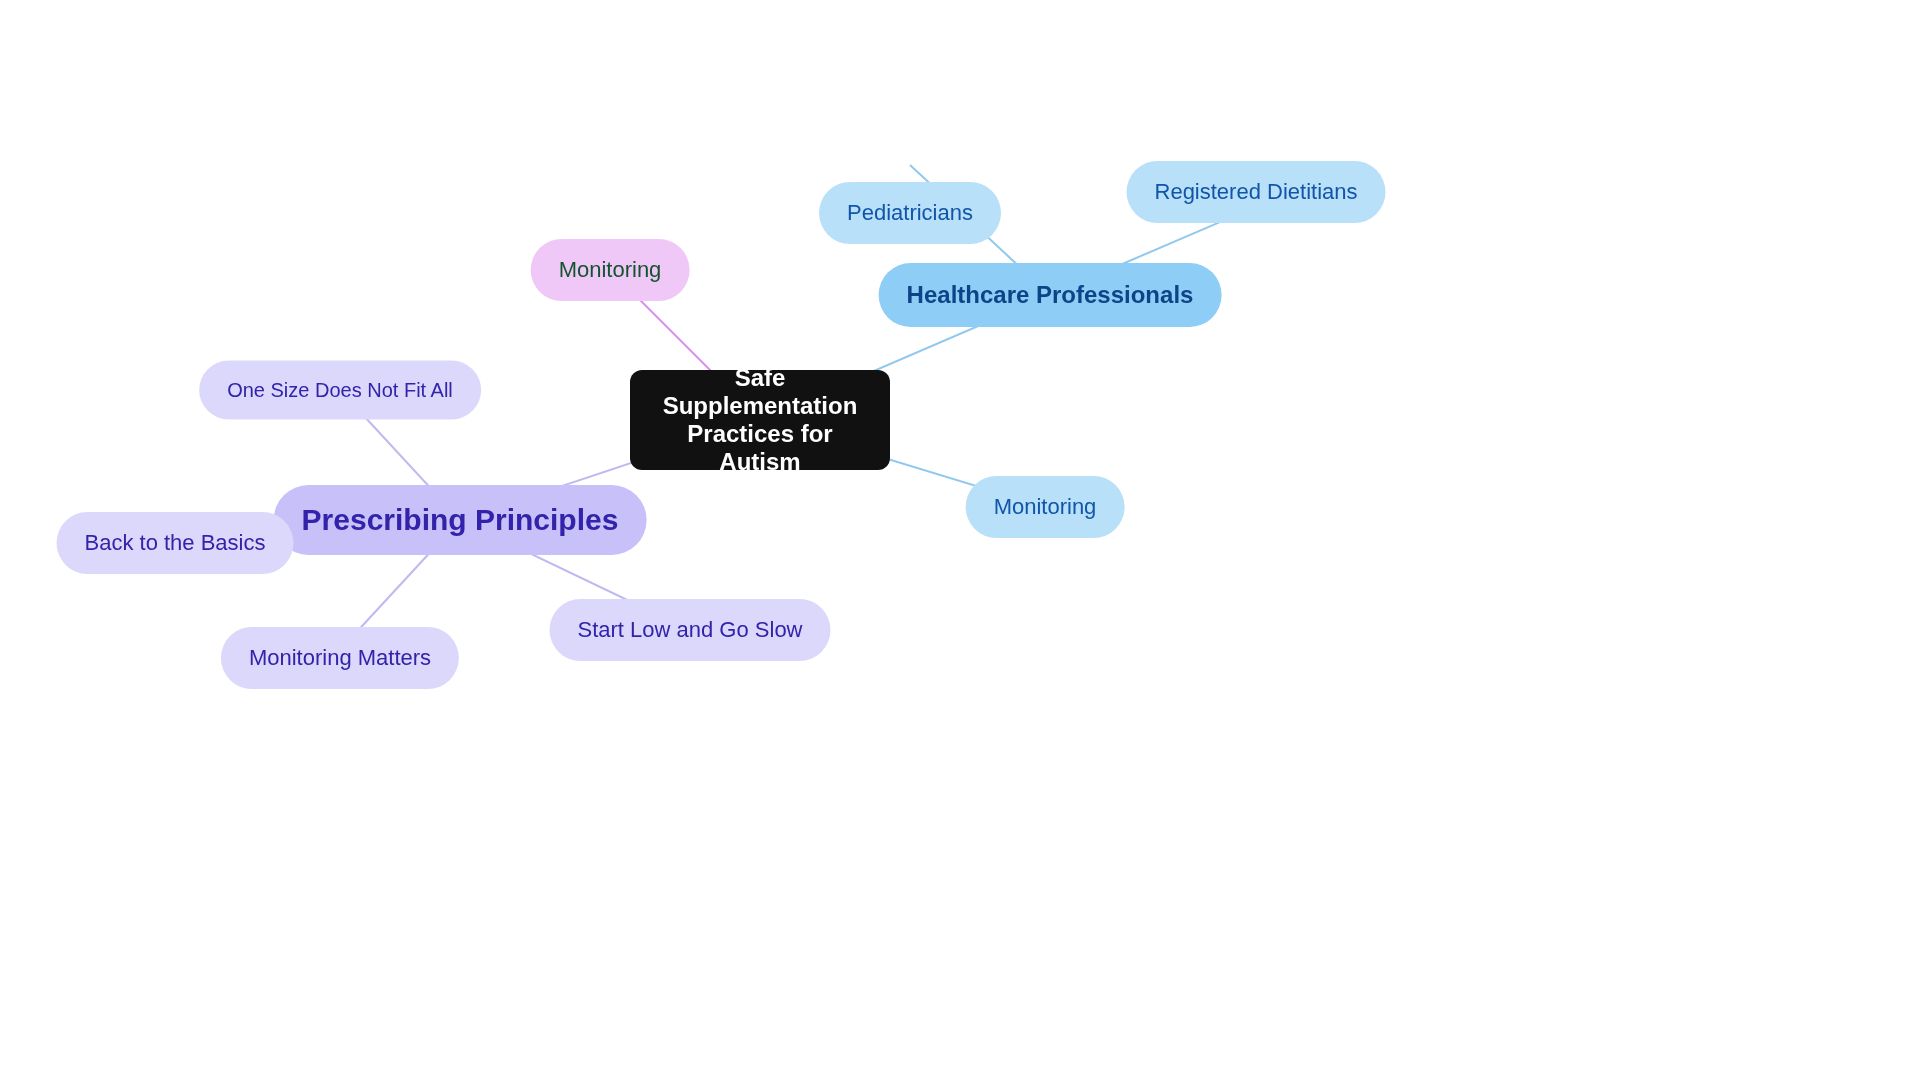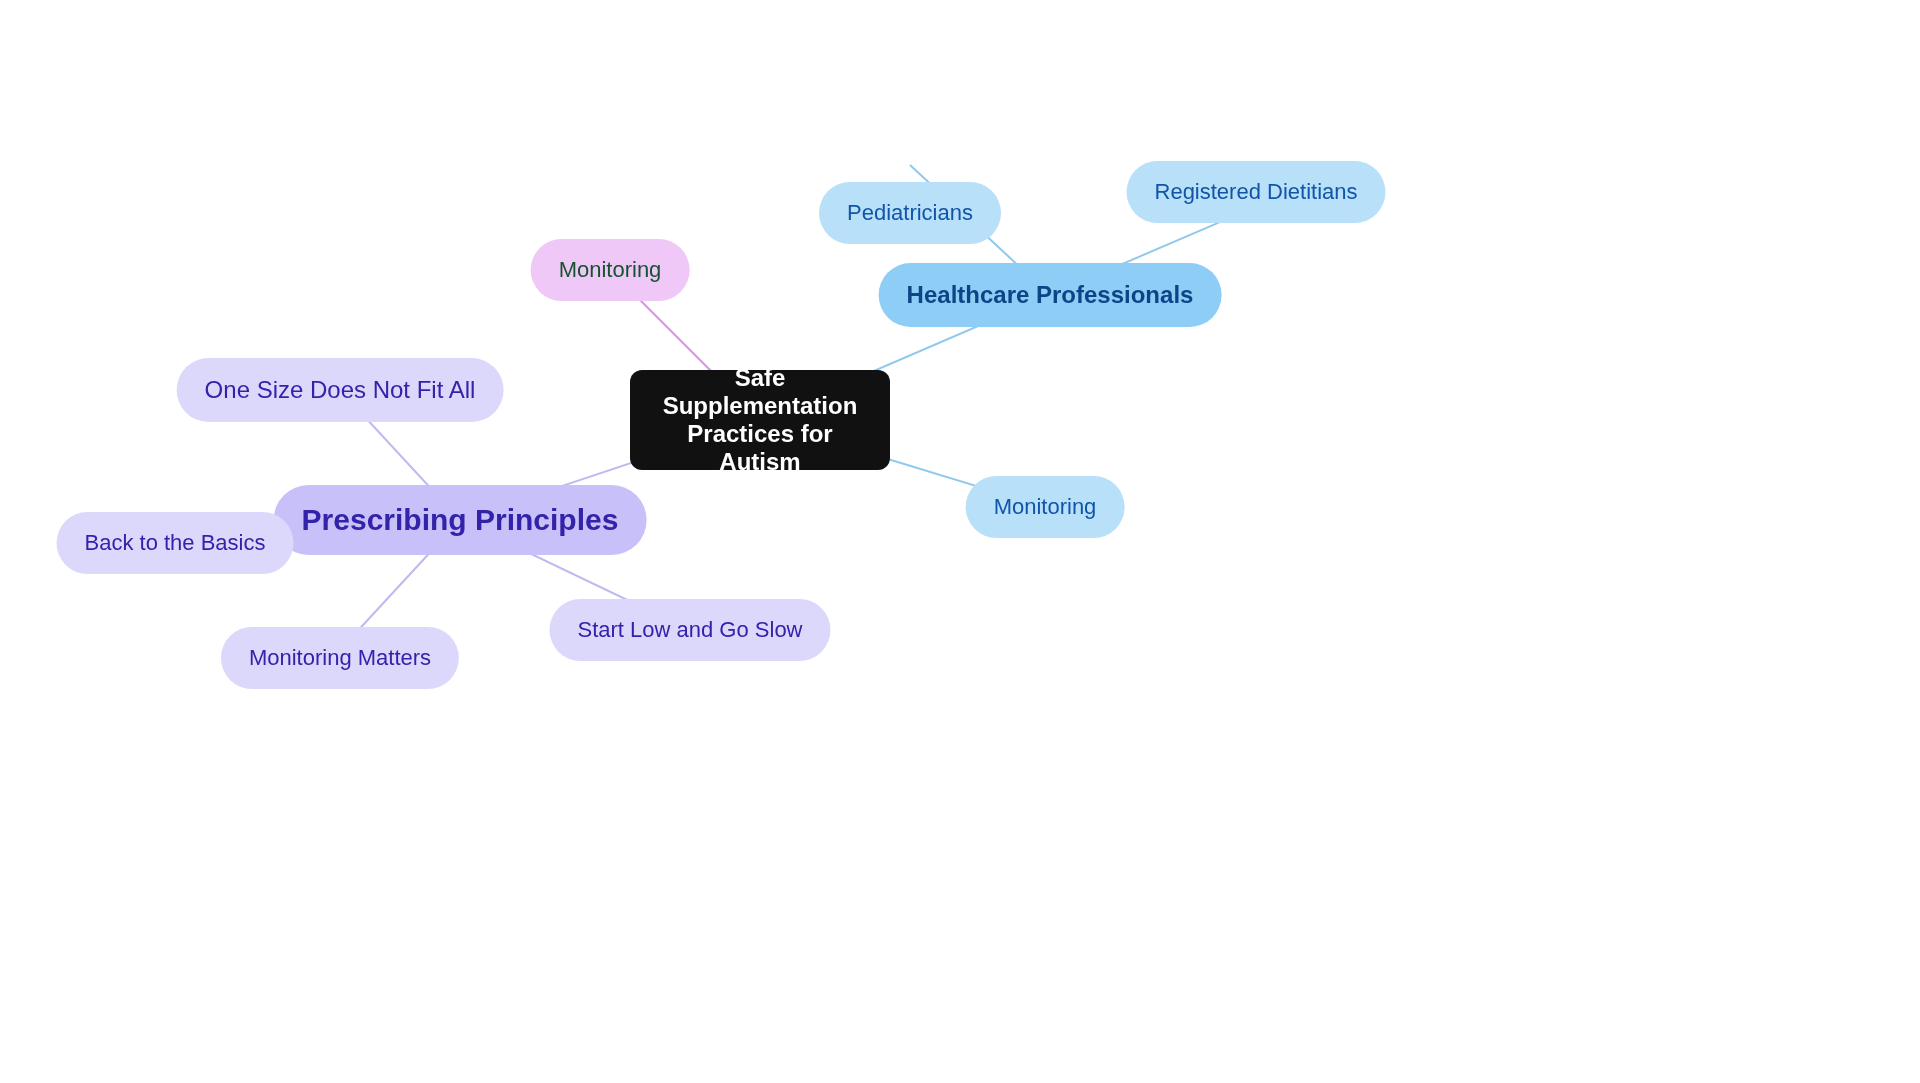--- a/index.html
+++ b/index.html
@@ -99,21 +99,21 @@
 </div>
 
 <div class="node node-monitoring-branch" style="left: 610px; top: 270px;">
   Monitoring
 </div>
 
 <div class="node node-prescribing" style="left: 460px; top: 520px;">
   Prescribing Principles
 </div>
 
-<div class="node node-purple-light" style="left: 340px; top: 390px; font-size: 24px;">
+<div class="node node-purple-light" style="left: 340px; top: 390px; font-size: 20px;">
   One Size Does Not Fit All
 </div>
 
 <div class="node node-purple-light" style="left: 175px; top: 515px; margin-top: 28px;">
   Back to the Basics
 </div>
 
 <div class="node node-purple-light" style="left: 340px; top: 650px; margin-top: 8px;">
   Monitoring Matters
 </div>

